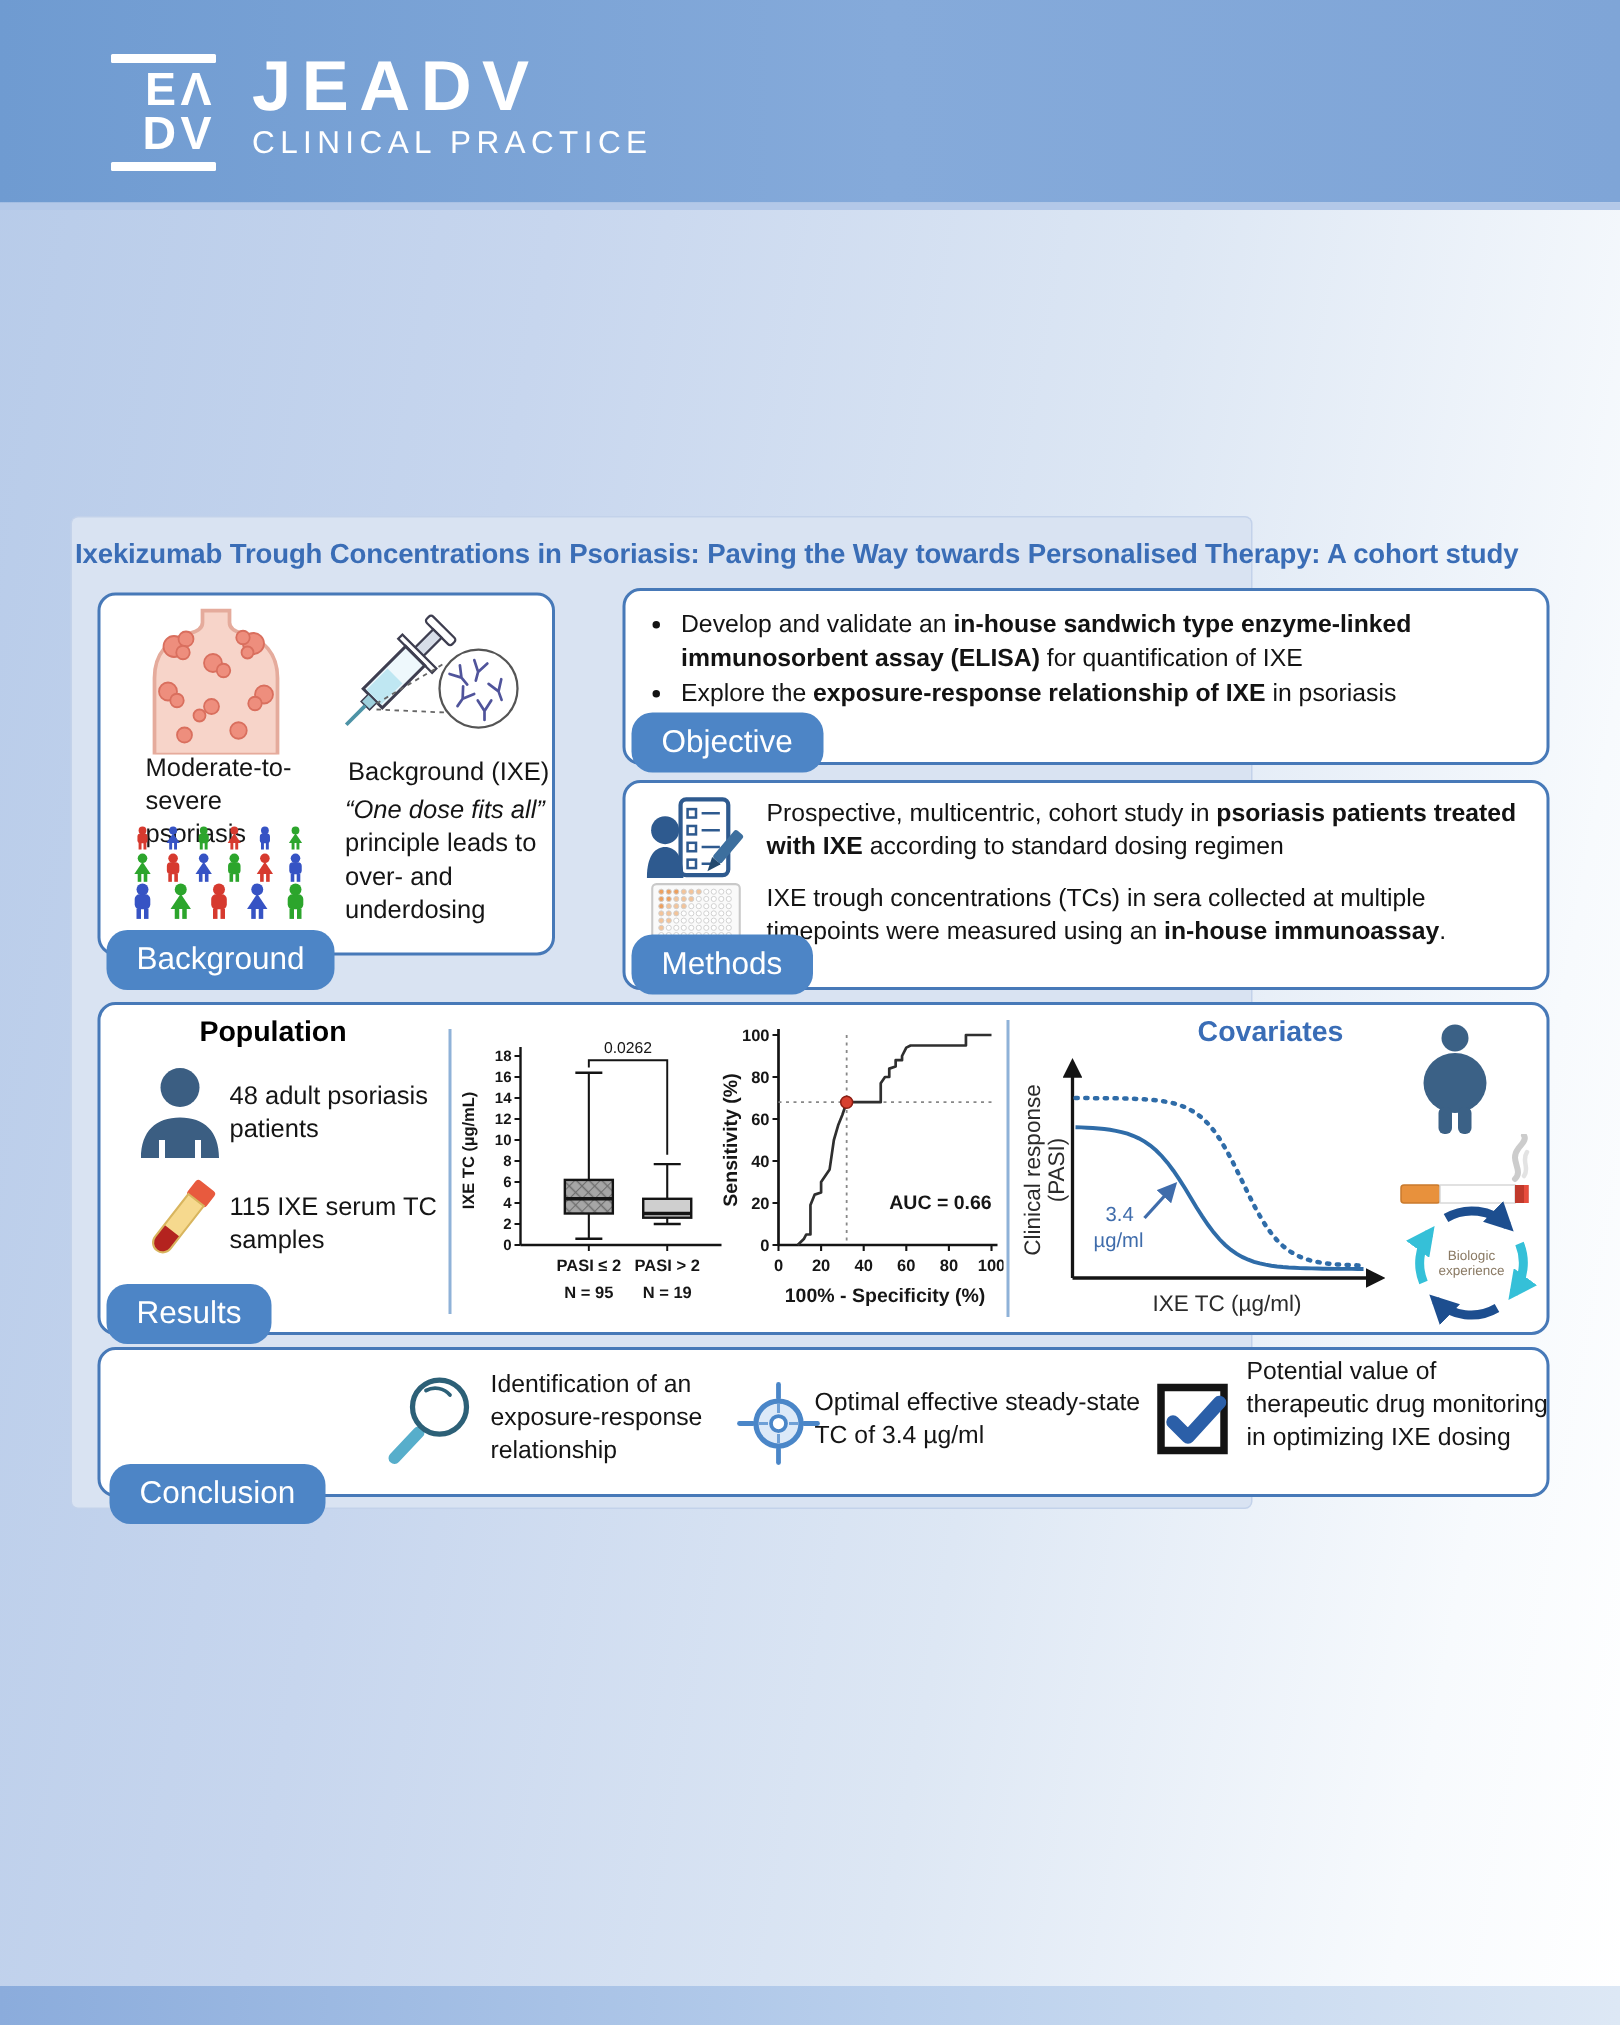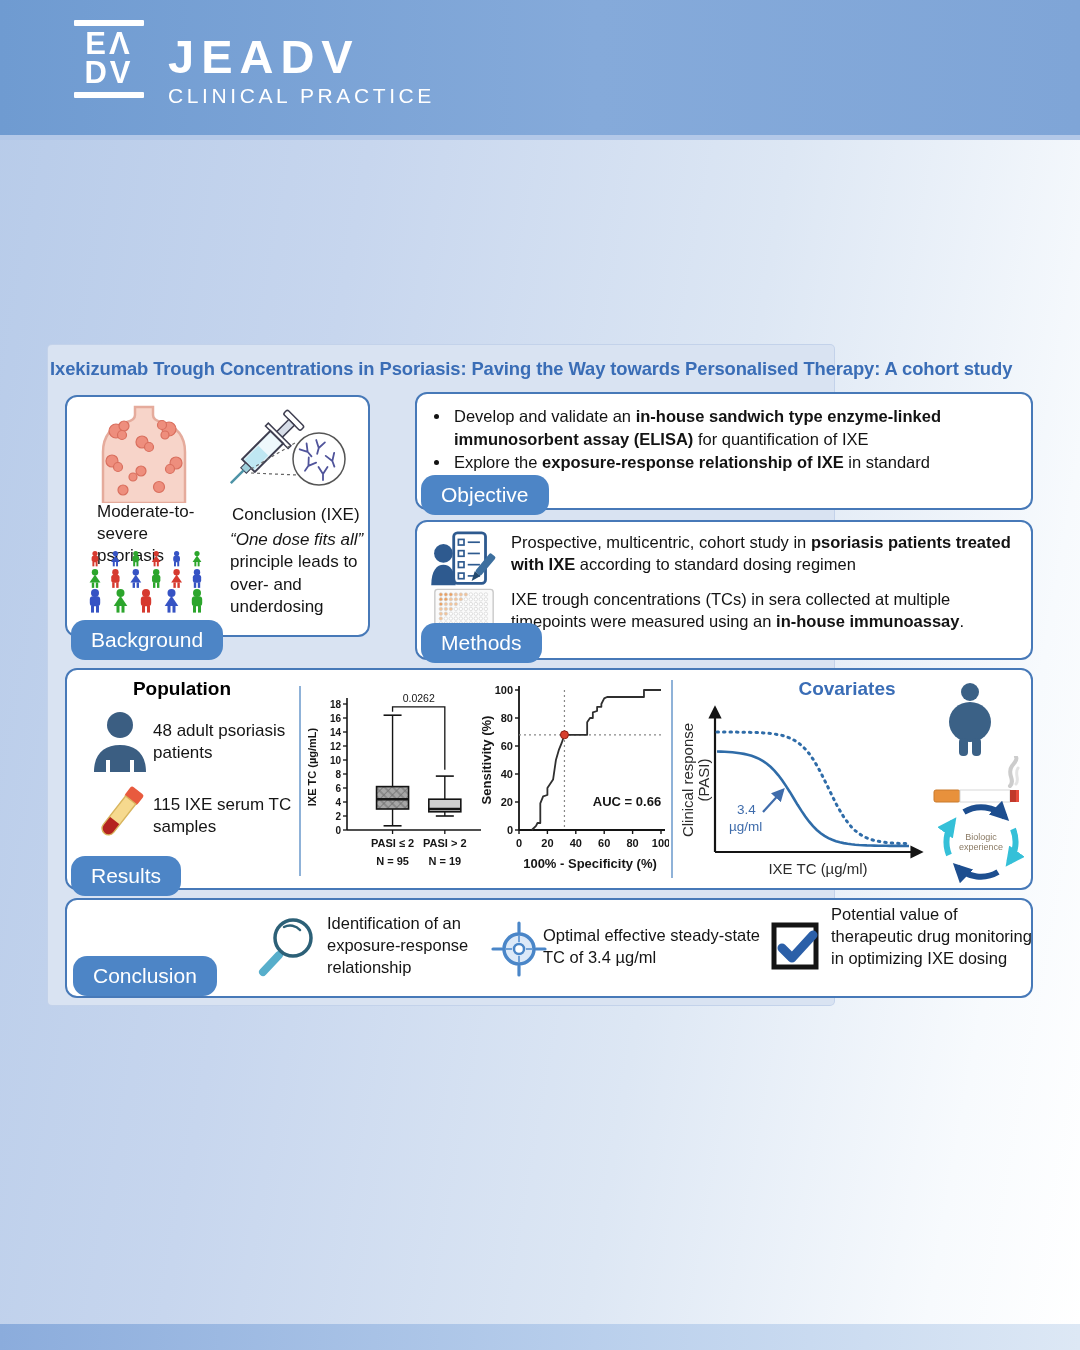--- a/index.html
+++ b/index.html
@@ -4,21 +4,21 @@
 <style>
   *{margin:0;padding:0;box-sizing:border-box}
   html,body{background:#fff}
   body{width:1080px;height:1350px;font-family:"Liberation Sans",sans-serif;position:relative;overflow:hidden}
   .page{position:absolute;inset:0;background:linear-gradient(100deg,#b7cbe9 0%,#c7d6ee 30%,#dde7f4 62%,#f7fafd 88%,#ffffff 100%)}
 
   
   .topbar{position:absolute;top:0;left:0;width:100%;height:140px;
           background:linear-gradient(90deg,#6f9bd1,#85aada 55%,#7fa5d7);
           border-bottom:5px solid #b3c8e8}
-  .logo{position:absolute;left:74px;top:20px;width:70px;color:#fff;text-align:center}
+  .logo{position:absolute;left:74px;top:36px;width:70px;color:#fff;text-align:right}
   .logo .bar{height:6px;background:#fff;border-radius:1px}
   .logo .letters{font-weight:700;font-size:31px;line-height:.95;letter-spacing:3px;padding:3px 0 4px 0}
   .brand{position:absolute;left:168px;top:33px;color:#fff}
   .brand .name{font-size:47px;font-weight:700;letter-spacing:7px;line-height:1}
   .brand .sub{font-size:21px;font-weight:400;letter-spacing:3.6px;margin-top:4px}
 
   
   .bottombar{position:absolute;bottom:0;left:0;width:100%;height:26px;
              background:linear-gradient(90deg,#8bacdc,#b9cfec 55%,#dde8f5)}
 
@@ -78,21 +78,21 @@
   .results-chip{left:4px;top:186px}
 
   
   .conclusion-box{left:17px;top:553px;width:968px;height:100px}
   .cn-mag{position:absolute;left:188px;top:14px;width:62px;height:64px}
   .cn-text1{position:absolute;left:260px;top:13px;width:158px;font-size:16.5px;color:#151515;line-height:1.32}
   .cn-target{position:absolute;left:424px;top:21px;width:56px;height:56px}
   .cn-text2{position:absolute;left:476px;top:25px;width:242px;font-size:16.5px;color:#151515;line-height:1.32}
   .cn-check{position:absolute;left:702px;top:20px;width:54px;height:54px}
   .cn-text3{position:absolute;left:764px;top:4px;width:204px;font-size:16.5px;color:#151515;line-height:1.32}
-  .conclusion-chip{left:6px;top:56px}
+  .conclusion-chip{left:6px;top:76px}
 
   
   svg text{font-family:"Liberation Sans",sans-serif;fill:#161616}
   .csm{font-size:10px;font-weight:700}
   .ctk{font-size:11px;font-weight:700}
   .cax{font-size:13px;font-weight:700}
   .cpv{font-size:10.5px;font-weight:400}
   .sgl{font-size:15px;fill:#2b2b2b}
   .sga{font-size:13.5px;fill:#3f6cab}
 </style>
@@ -173,21 +173,21 @@
                 <path d="M0,7 L0,1 M0,1 L-4.5,-6 M0,1 L4.5,-6"></path>
               </g>
               <g transform="translate(88,48) rotate(-40)" stroke="#50549b" stroke-width="1.8" stroke-linecap="round" fill="none">
                 <path d="M0,7 L0,1 M0,1 L-4.5,-6 M0,1 L4.5,-6"></path>
               </g>
             </g>
         </svg>
       </div>
 
       <div class="bg-cap1">Moderate-to-severe psoriasis</div>
-      <div class="bg-cap2">Conclusion (IXE)</div>
+      <div class="bg-cap2">Background (IXE)</div>
 
       <div class="bg-crowd">
         <svg viewBox="0 0 122 94" width="122" height="94">
             <g>
               <circle cx="10" cy="10.6" r="2.6" fill="#d63a2f"></circle>
               <rect x="6.62" y="12.68" width="6.76" height="6.5" rx="2.08" fill="#d63a2f"></rect>
               <rect x="7.4" y="18.92" width="1.95" height="4.42" fill="#d63a2f"></rect>
               <rect x="10.65" y="18.92" width="1.95" height="4.42" fill="#d63a2f"></rect>
               <circle cx="30.4" cy="10.6" r="2.6" fill="#3653c4"></circle>
               <path d="M30.4,12.42 L25.979999999999997,19.049999999999997 L34.82,19.049999999999997 Z" fill="#3653c4"></path>
@@ -258,21 +258,21 @@
       </div>
 
       <div class="bg-quote"><span style="font-style: italic;">“One dose fits all”</span><span> principle leads to over- and underdosing</span></div>
 
       <div class="chip background-chip">Background</div>
     </section>
 
     <section class="box objective-box">
       <ul class="obj-list">
         <li><span>Develop and validate an </span><span style="font-weight: 700;">in-house sandwich type enzyme-linked immunosorbent assay (ELISA)</span><span> for quantification of IXE</span></li>
-        <li><span>Explore the </span><span style="font-weight: 700;">exposure-response relationship of IXE</span><span> in standard</span></li>
+        <li><span>Explore the </span><span style="font-weight: 700;">exposure-response relationship of IXE</span><span> in psoriasis</span></li>
       </ul>
       <div class="chip objective-chip">Objective</div>
     </section>
 
     <section class="box methods-box">
       <div class="mrow mrow1">
         <div class="micon">
           <svg viewBox="0 0 70 62" width="66" height="58">
             <rect x="24" y="2" width="34" height="54" rx="4" fill="#fff" stroke="#2e5a8f" stroke-width="3"></rect>
             <g stroke="#2e5a8f" stroke-width="1.8" fill="#fff">

